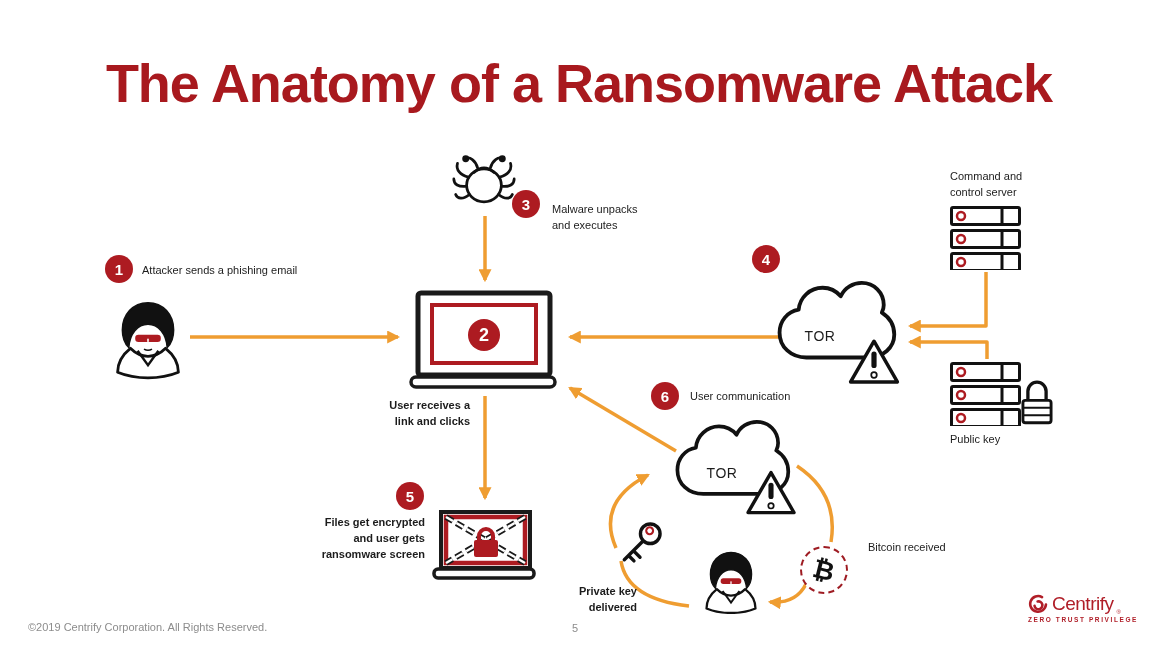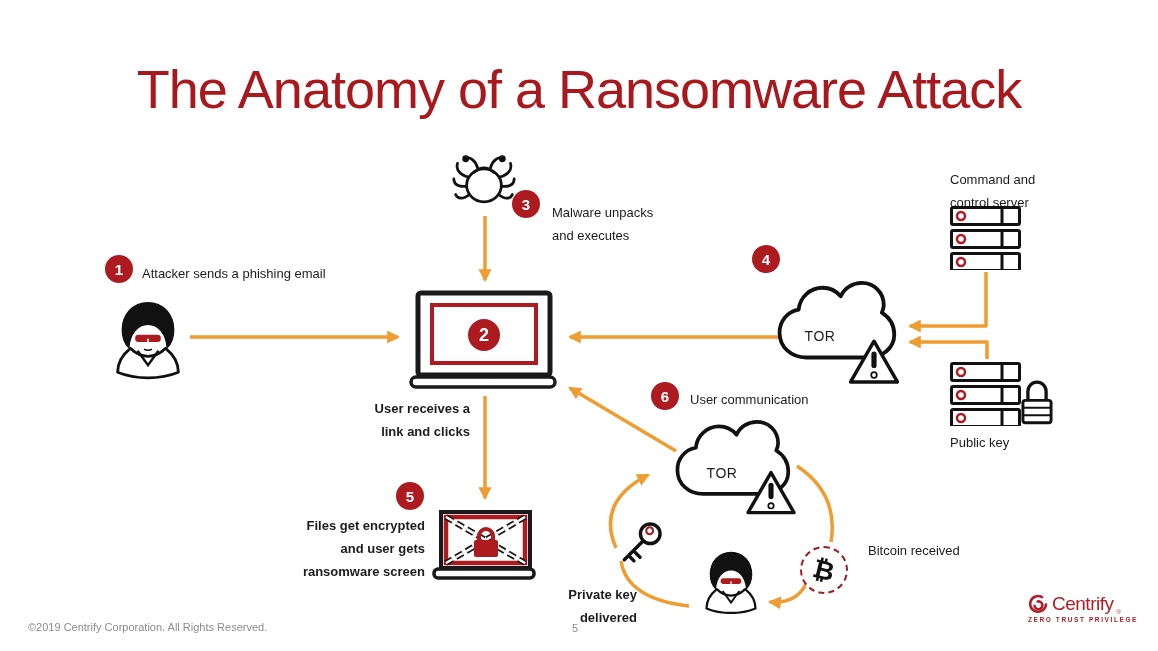--- a/index.html
+++ b/index.html
@@ -1,20 +1,20 @@
 <!DOCTYPE html>
 <html><head>
 <meta charset="utf-8">
 <style>
   html,body{margin:0;padding:0;background:#ffffff;font-family:"Liberation Sans", sans-serif;}
   #slide{position:relative;width:1158px;height:651px;background:#ffffff;overflow:hidden;}
   .abs{position:absolute;}
-  .title{position:absolute;left:0;top:60px;width:1158px;text-align:center;
-         font-size:54px;line-height:58px;color:#A8191E;font-weight:400;letter-spacing:-1px;}
-  .lbl{position:absolute;font-size:13px;line-height:23px;color:#1c1c1c;white-space:pre-line;}
+  .title{position:absolute;left:0;top:54px;width:1158px;text-align:center;
+         font-size:54px;line-height:58px;color:#A8191E;font-weight:700;letter-spacing:-1px;}
+  .lbl{position:absolute;font-size:11px;line-height:16px;color:#1c1c1c;white-space:pre-line;}
   .r{text-align:right;font-weight:bold;}
   .c{text-align:left;}
   .badge{position:absolute;width:28px;height:28px;border-radius:50%;background:#AD1B21;
          color:#ffffff;font-weight:bold;font-size:15px;display:flex;align-items:center;justify-content:center;}
   .badge.big{width:32px;height:32px;font-size:18px;}
   .tor{position:absolute;width:44px;text-align:center;font-size:14px;letter-spacing:0.5px;color:#1c1c1c;}
   .coin{position:absolute;left:800px;top:546px;width:44px;height:44px;border-radius:50%;
         border:2.5px dashed #9E1B22;background:#fff;display:flex;align-items:center;justify-content:center;}
   .coin span{font-size:26px;font-weight:bold;color:#111;transform:rotate(14deg);display:block;}
   .footer{position:absolute;font-size:11px;color:#8c8c8c;text-align:center;}

